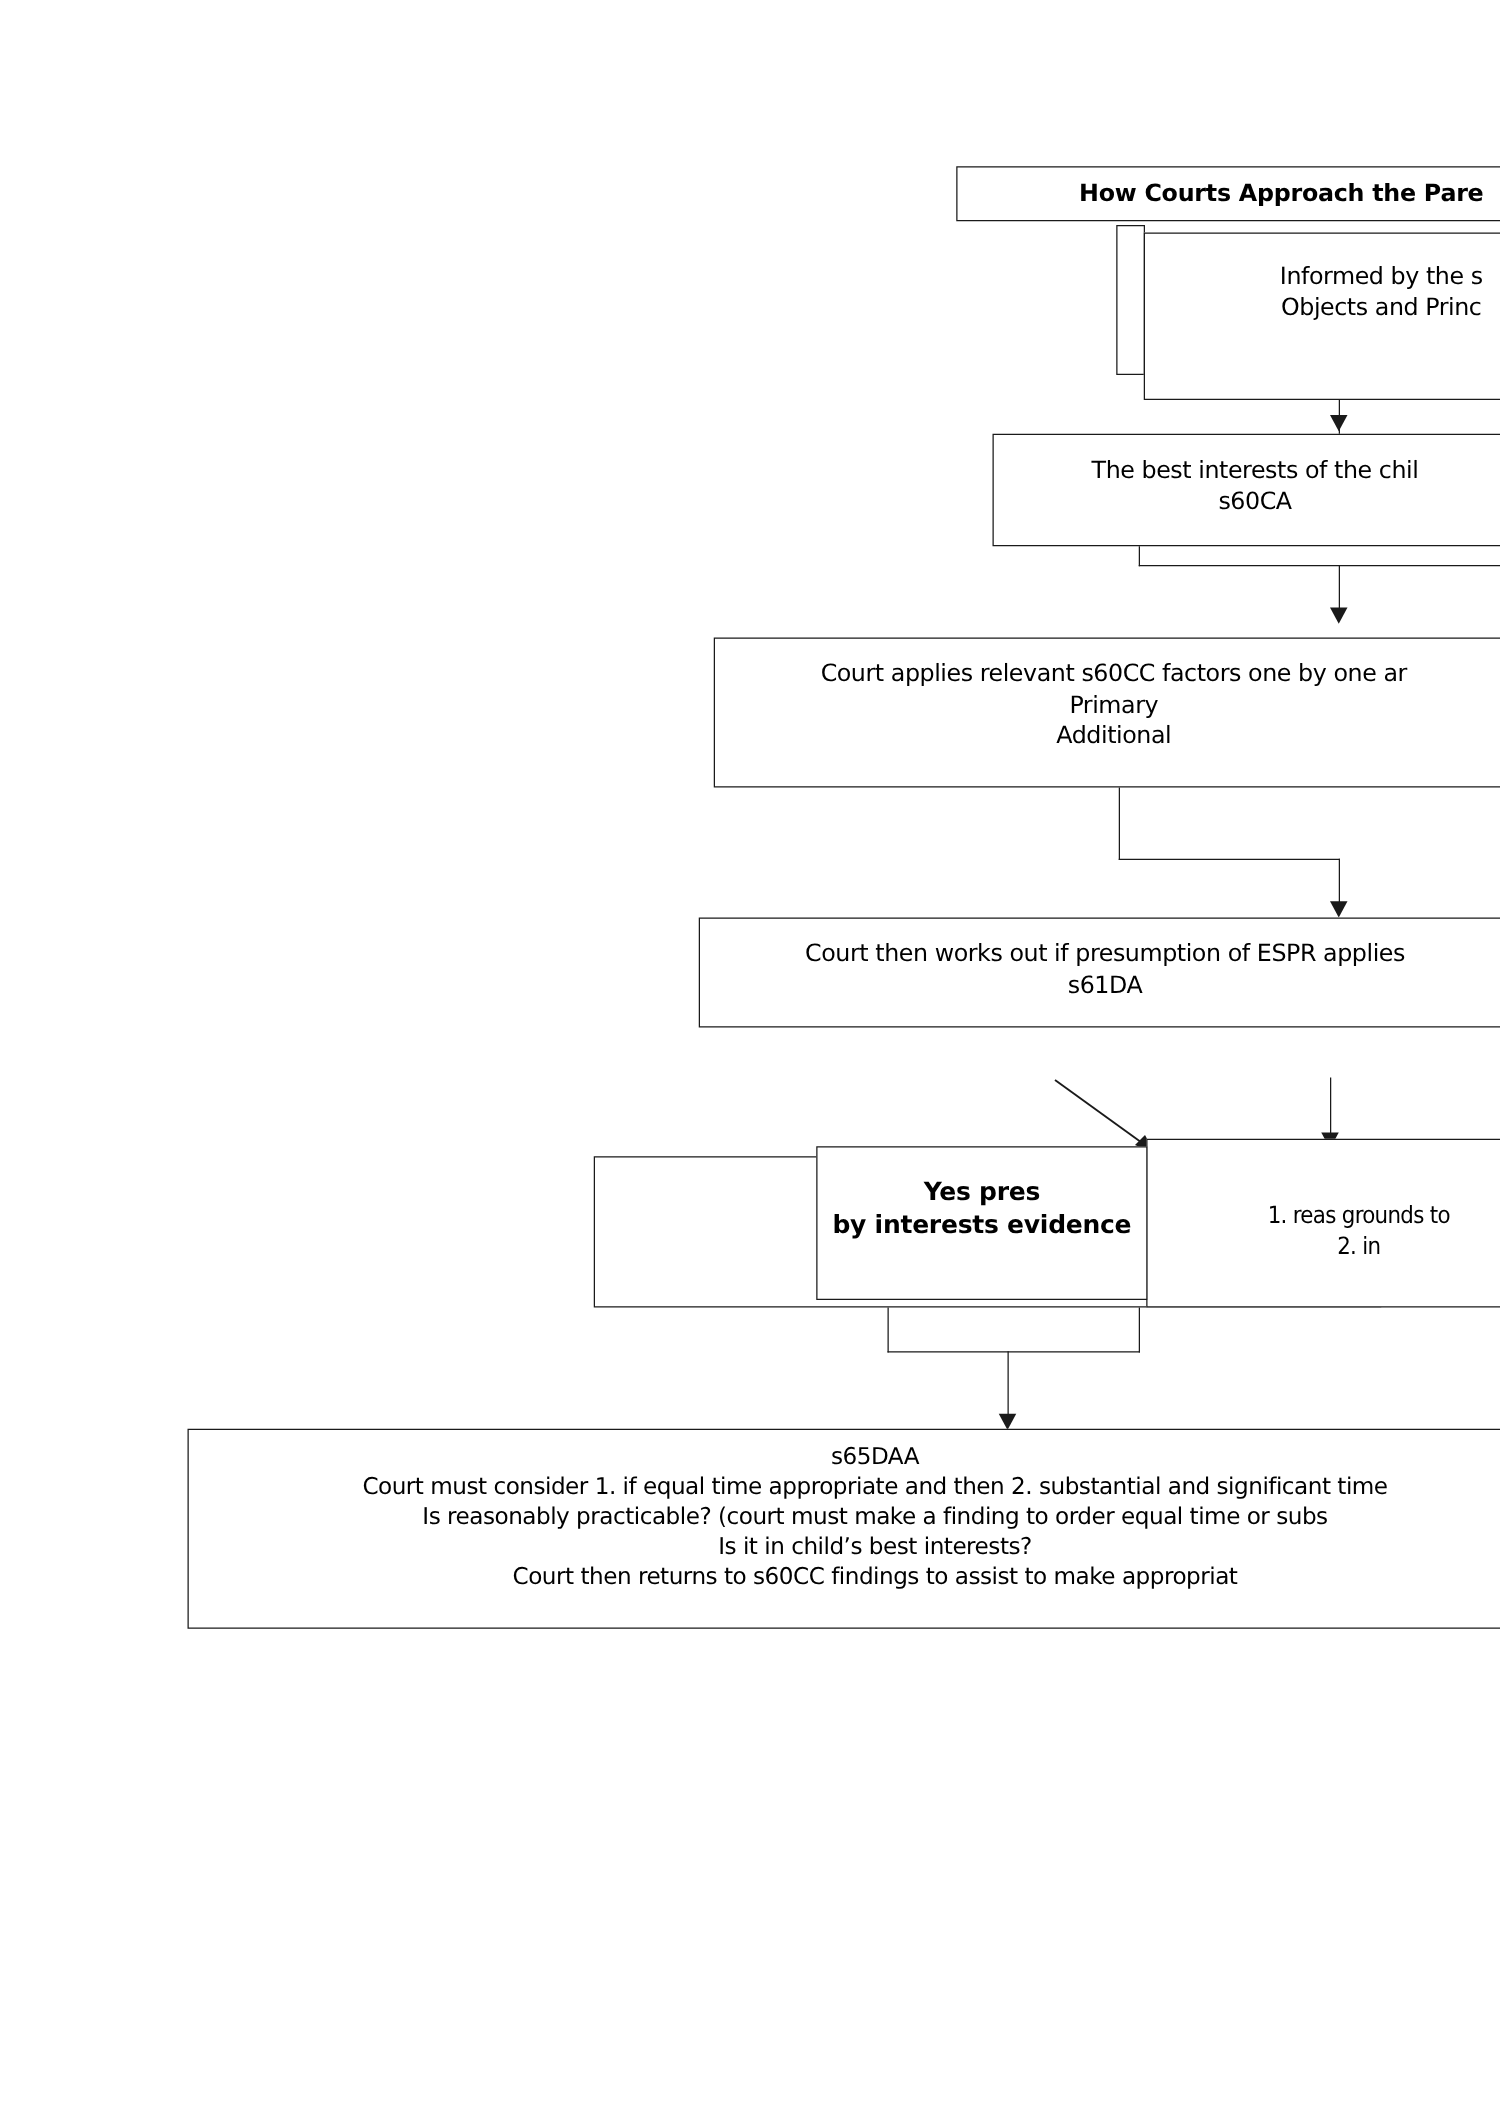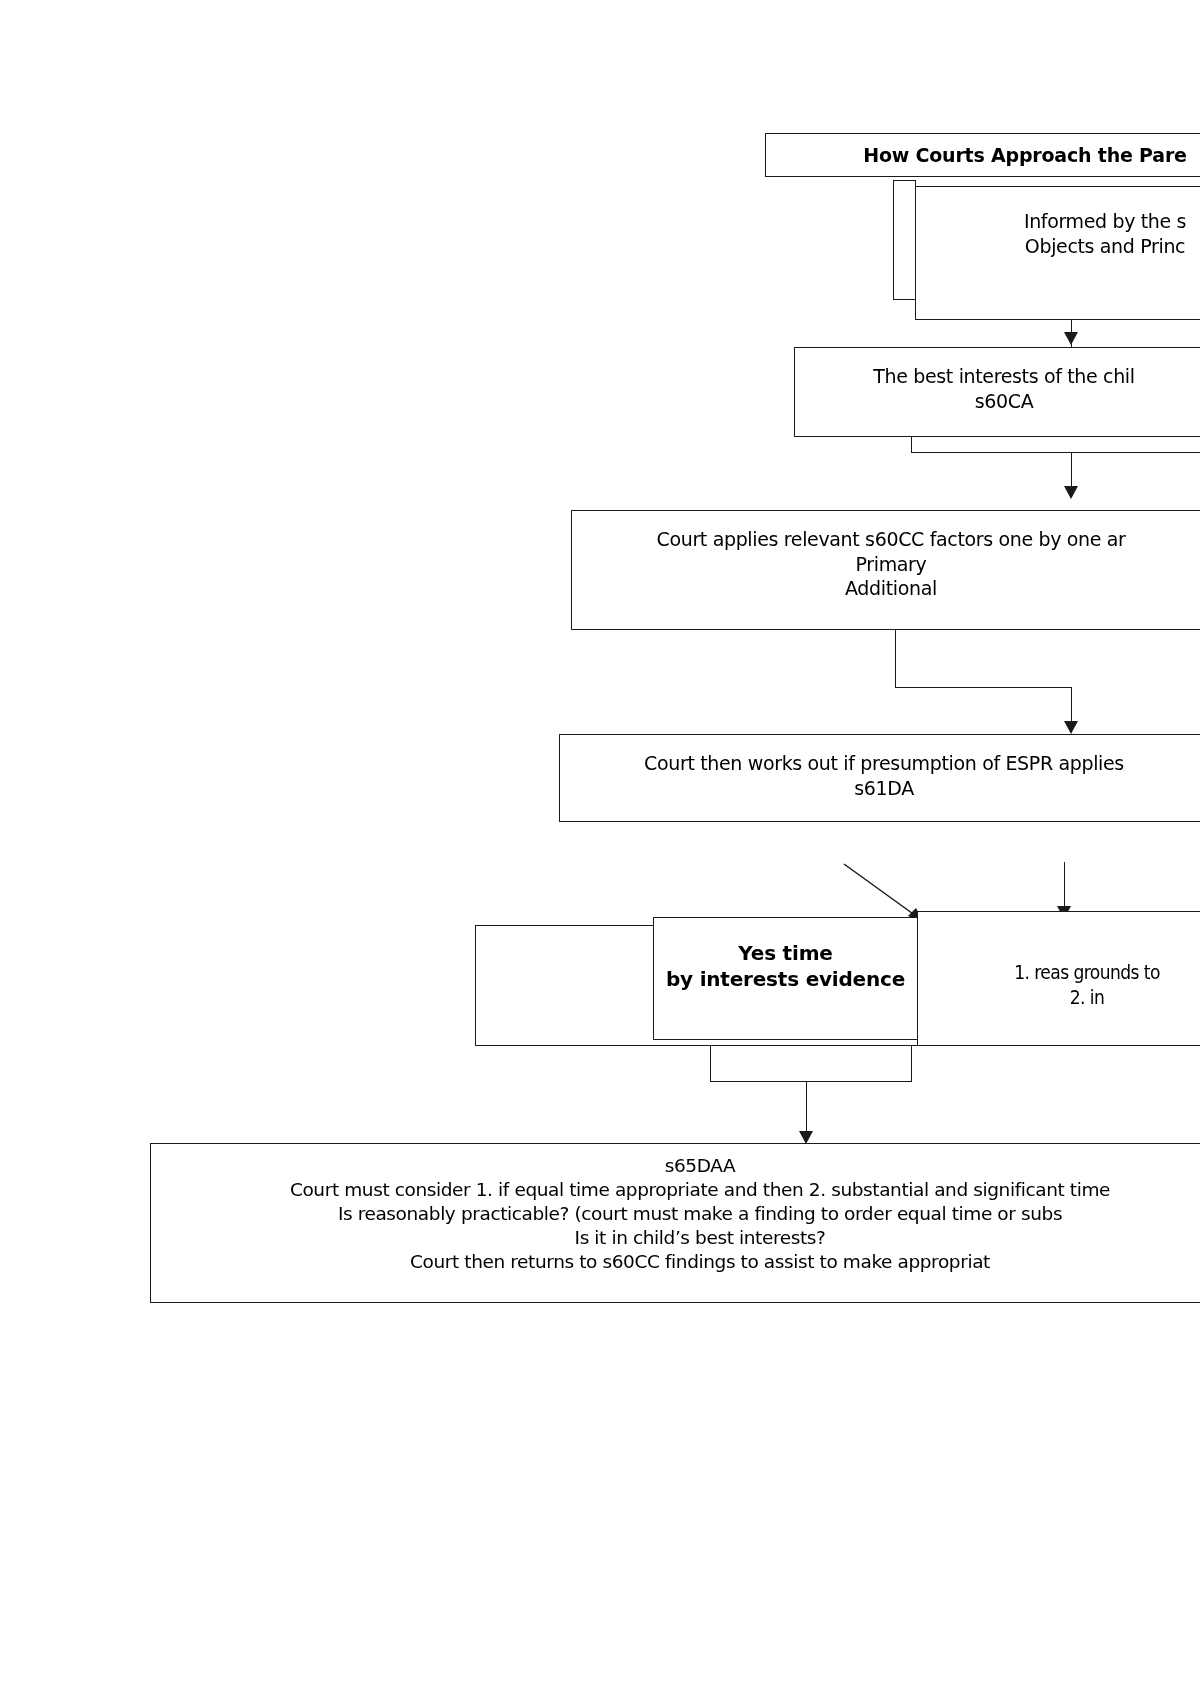--- a/index.html
+++ b/index.html
@@ -142,21 +142,21 @@
   <div class="box narrow-box" style="left:475px; top:925px; width:630px; height:121px;">
     <span class="txt" style="position:absolute; left:0; right:0; top:83px;">Court makes ord</span>
   </div>
 
   <div class="box narrow-box" style="left:917px; top:911px; width:340px; height:135px;">
     <span class="txt" style="position:absolute; left:0; right:0; top:48px;">1. reas grounds to</span>
     <span class="txt" style="position:absolute; left:0; right:0; top:73px;">2. in</span>
   </div>
 
   <div class="box bold-box pad-top-lg" style="left:653px; top:917px; width:265px; height:123px;">
-    <span class="txt">Yes time</span>
+    <span class="txt">Yes pres</span>
     <span class="txt">by interests evidence</span>
   </div>
 
   <div class="vline" style="left:710px; top:1046px; height:36px;"></div>
   <div class="hline" style="left:710px; top:1081px; width:202px;"></div>
   <div class="vline" style="left:911px; top:1046px; height:36px;"></div>
   <div class="vline" style="left:806px; top:1081px; height:58px;"></div>
   <div class="arrowhead" style="left:799px; top:1131px;"></div>
 
   <div class="box thin-box pad-top-sm" style="left:150px; top:1143px; width:1100px; height:160px;">

